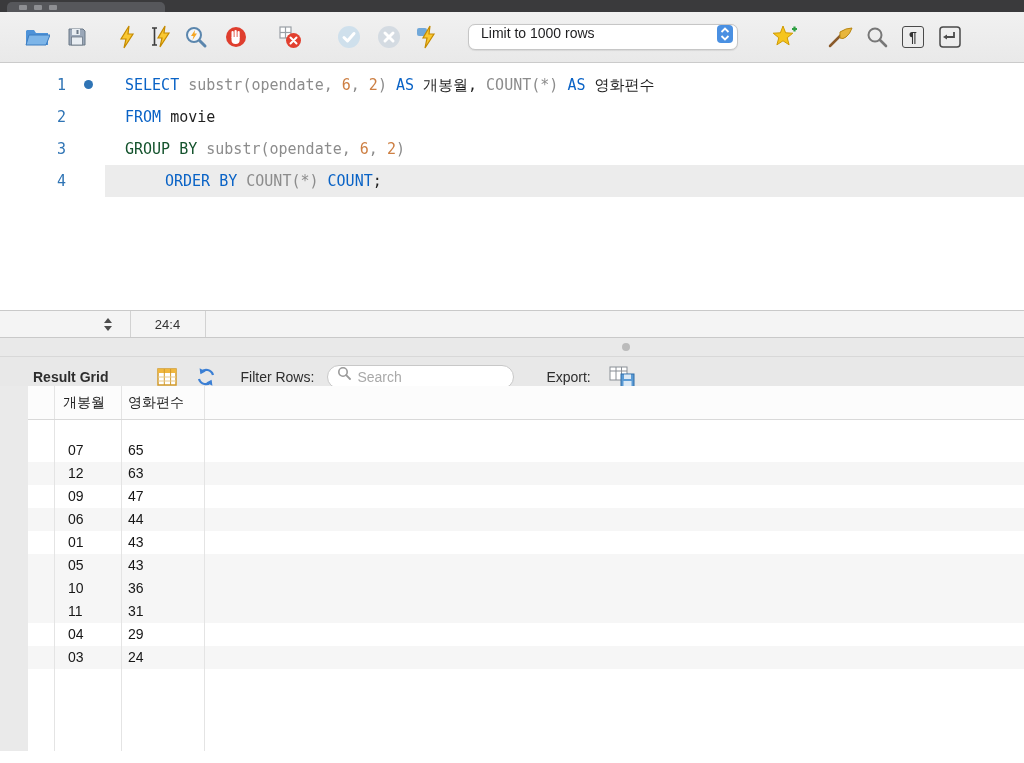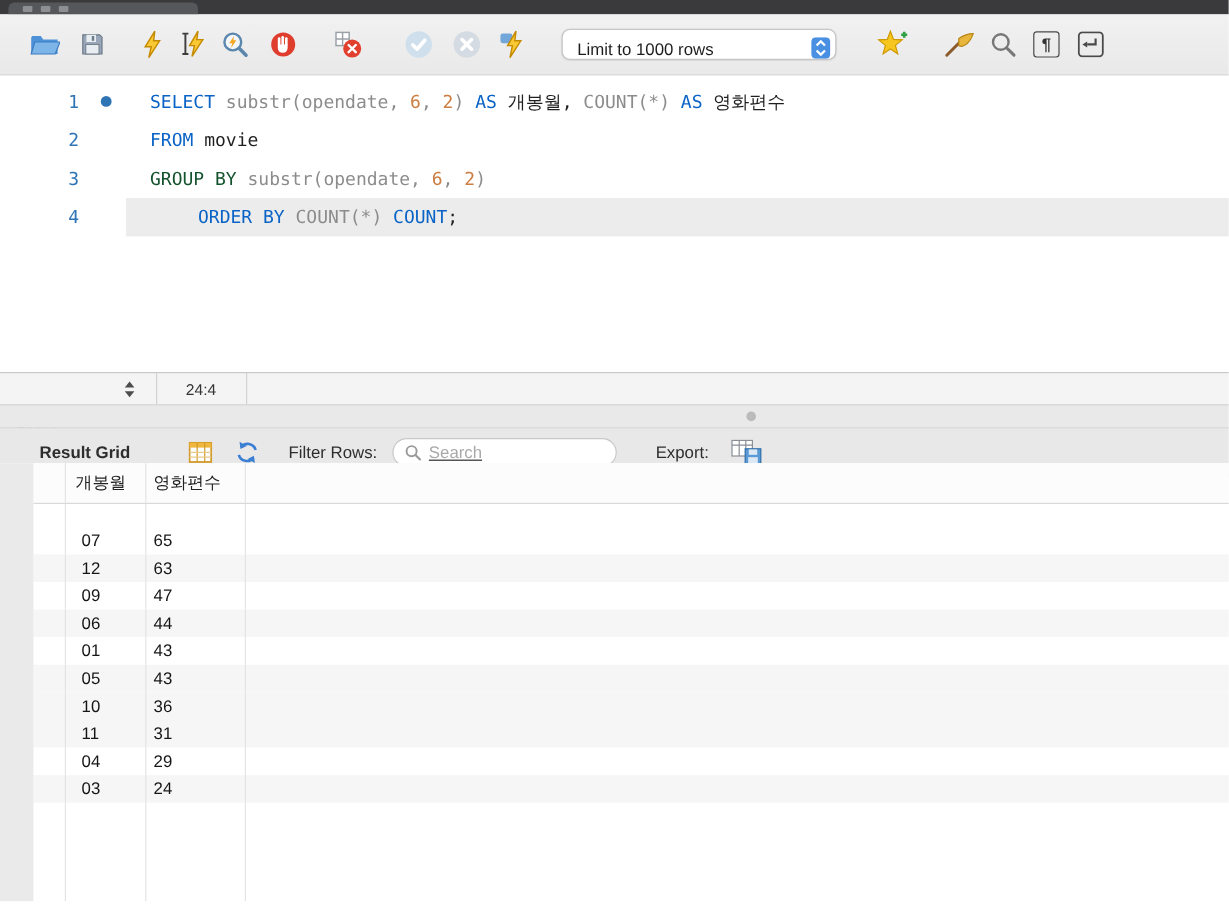--- a/index.html
+++ b/index.html
@@ -23,23 +23,23 @@
 
   
   #toolbar {
     position: absolute; left: 0; top: 12px; width: 1024px; height: 51px;
     background: linear-gradient(#f1f1f1, #e9e9e9);
     border-bottom: 1px solid #cbcbcb;
     display: flex; align-items: center; padding-left: 22px;
   }
   .tbtn { background: none; border: none; padding: 0; cursor: pointer; display: flex; align-items: center; justify-content: center; flex: none; }
   #limit-select {
-    margin-left: 28px; width: 229px; height: 26px; flex: none;
+    margin-left: 28px; width: 270px; height: 26px; flex: none;
     background: #ffffff; border: 1px solid #c6c6c6; border-radius: 7px;
-    display: flex; align-items: flex-end; cursor: pointer;
+    display: flex; align-items: flex-start; cursor: pointer;
     box-shadow: 0 0.5px 1px rgba(0,0,0,0.08);
   }
   #limit-select .val { flex: 1; padding-left: 12px; font-size: 14px; color: #1d1d1f; }
   #limit-select svg { margin-right: 4px; }
   .pilbox {
     width: 22px; height: 22px; border: 1.5px solid #4a4a4a; border-radius: 3px;
     display: flex; align-items: center; justify-content: center;
     font-size: 14px; font-weight: bold; color: #333; background: none; cursor: pointer;
   }
 
@@ -78,21 +78,21 @@
     position: absolute; left: 0; top: 356px; width: 1024px; height: 42px;
     background: #e8e8e8; border-top: 1px solid #d8d8d8; border-bottom: 1px solid #d2d2d2;
     display: flex; align-items: center; font-size: 14px; color: #2d2d2d;
   }
   #rg-title { margin-left: 33px; font-weight: bold; }
   #rg-grid-btn { margin-left: 49px; }
   #rg-refresh-btn { margin-left: 18px; }
   #filter-label { margin-left: 23px; }
   #search-pill {
     margin-left: 13px; width: 187px; height: 24px; border-radius: 12px;
-    background: #fff; border: 1px solid #c8c8c8; display: flex; align-items: center; text-decoration: underline;
+    background: #fff; border: 1px solid #c8c8c8; display: flex; 
   }
   #search-pill svg { margin: 0 6px 0 9px; flex: none; }
   #search-input { border: none; outline: none; background: transparent; flex: 1; font-size: 14px; color: #444; font-family: "Liberation Sans", sans-serif; min-width: 0; }
   #search-input::placeholder { color: #a9a9a9; }
   #export-label { margin-left: 32px; }
   #export-btn { margin-left: 18px; }
 
   
   #resultarea { position: absolute; left: 0; top: 386px; width: 1024px; height: 365px; background: #fff; }
   #resultarea .leftstrip { position: absolute; left: 0; top: 0; width: 28px; height: 100%; background: #eaeaea; }

